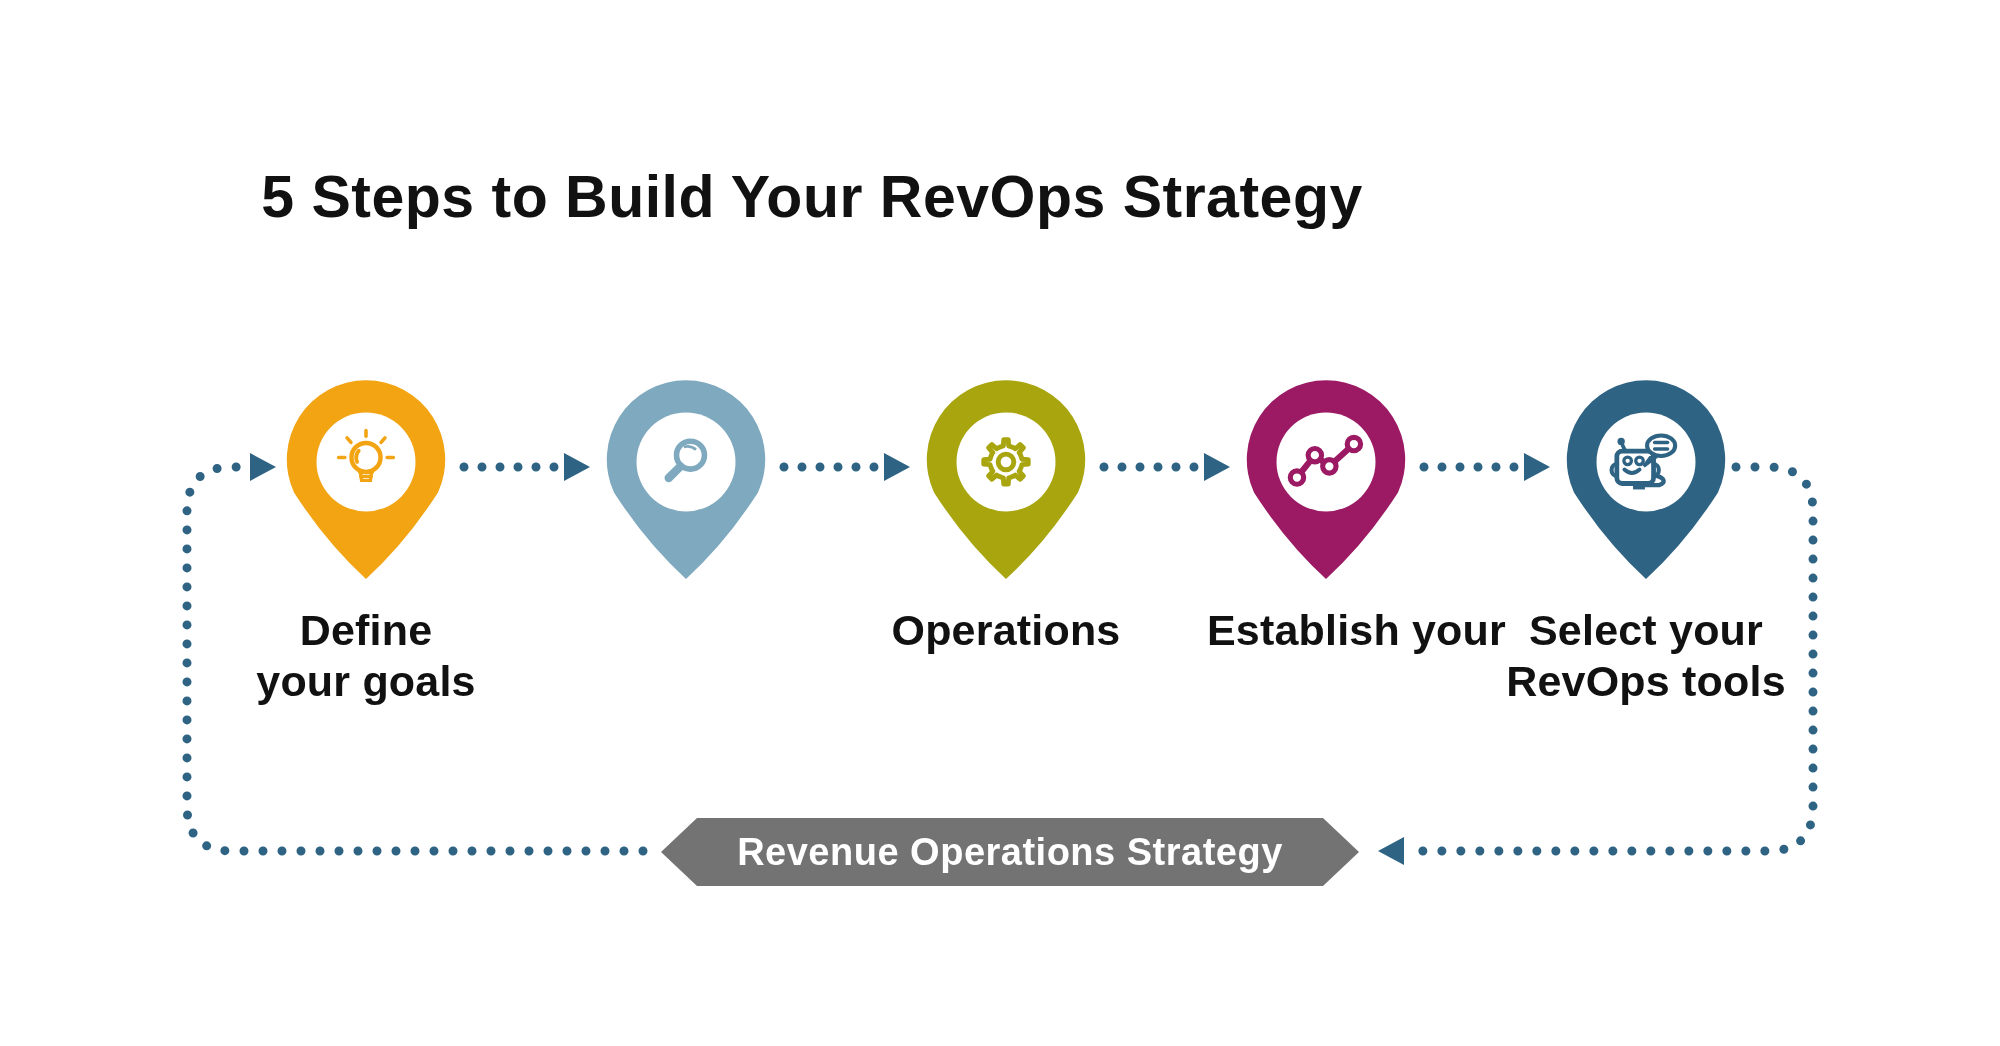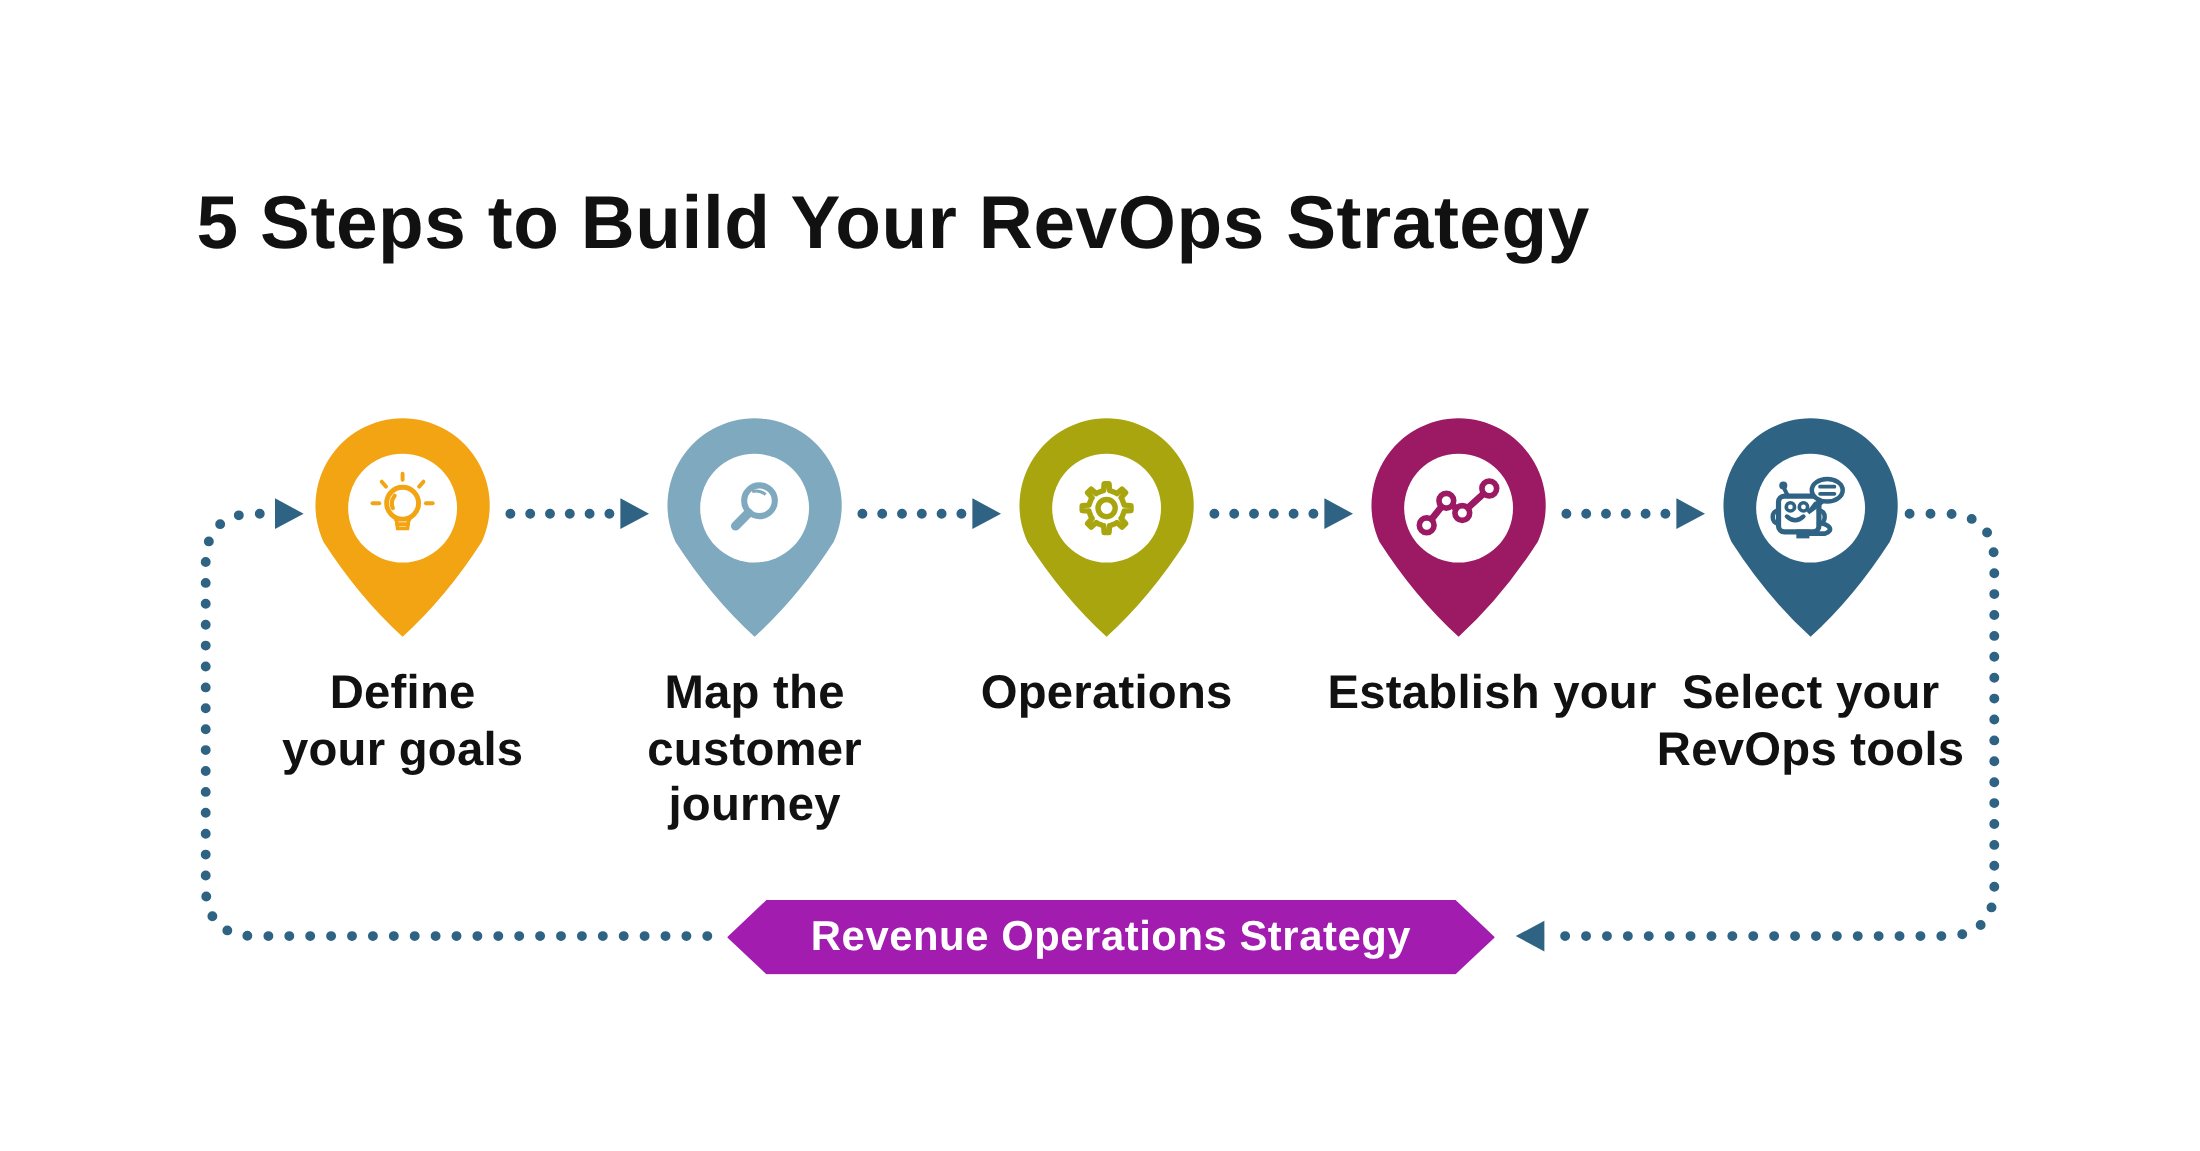--- a/index.html
+++ b/index.html
@@ -3,21 +3,21 @@
 <meta charset="utf-8">
 <style>
   html,body{margin:0;padding:0;}
   body{
     width:2000px;height:1046px;position:relative;overflow:hidden;
     background:var(--background,#fff);
     font-family:"Liberation Sans",sans-serif;
   }
   .title{
     position:absolute;top:163px;left:0;width:1624px;text-align:center;
-    font-size:68px;font-weight:700;color:var(--ink,#111);letter-spacing:.5px;
+    font-size:59px;font-weight:700;color:var(--ink,#111);letter-spacing:.5px;
   }
   .overlay{position:absolute;left:0;top:0;width:2000px;height:1046px;}
   .dots{stroke:var(--connector,#2e6384);stroke-width:9;stroke-dasharray:0 19;
         stroke-linecap:round;fill:none;}
   .dots-fine{stroke:var(--connector,#2e6384);stroke-width:9;stroke-dasharray:0 18;
         stroke-linecap:round;fill:none;}
   .arrow{fill:var(--connector,#2e6384);}
   .step{position:absolute;top:377px;width:360px;text-align:center;}
   .pin-svg{display:block;margin:0 auto;width:180px;height:213px;}
   .step-label{
@@ -82,24 +82,20 @@
 <div class="step" style="left: 506px; --c: #7FA9BF;">
   <svg class="pin-svg" viewBox="0 0 100 118">
     <path d="M50,112 Q28,92 10,64 A44,44 0 1 1 90,64 Q72,92 50,112 Z" fill="var(--c)"></path>
     <circle cx="50" cy="47" r="27.5" fill="#fff"></circle>
     <g transform="translate(50,47) scale(0.62)" class="icon">
       <circle cx="4" cy="-6" r="12.5" stroke-width="5"></circle>
       <path d="M-2,-13.5 a12,12 0 0 1 11,2.5" stroke-width="2.4"></path>
       <line x1="-5" y1="4" x2="-15.5" y2="14.5" stroke-width="7.5" stroke-linecap="round"></line>
     </g>
   </svg>
-  <div class="step-label">
-    <div>Map the</div>
-    <div>customer journey</div>
-  </div>
 </div>
 
 <div class="step" style="left: 826px; --c: #A8A50F;">
   <svg class="pin-svg" viewBox="0 0 100 118">
     <path d="M50,112 Q28,92 10,64 A44,44 0 1 1 90,64 Q72,92 50,112 Z" fill="var(--c)"></path>
     <circle cx="50" cy="47" r="27.5" fill="#fff"></circle>
     <g transform="translate(50,47) scale(0.62)" class="icon" stroke-linejoin="round">
       <path id="gear-path" d="M14.0,-3.6L14.3,-2.4L19.9,-2.0L19.9,2.0L14.3,2.4L14.0,3.6L12.5,7.4L11.8,8.4L15.5,12.6L12.6,15.5L8.4,11.8L7.4,12.5L3.6,14.0L2.4,14.3L2.0,19.9L-2.0,19.9L-2.4,14.3L-3.6,14.0L-7.4,12.5L-8.4,11.8L-12.6,15.5L-15.5,12.6L-11.8,8.4L-12.5,7.4L-14.0,3.6L-14.3,2.4L-19.9,2.0L-19.9,-2.0L-14.3,-2.4L-14.0,-3.6L-12.5,-7.4L-11.8,-8.4L-15.5,-12.6L-12.6,-15.5L-8.4,-11.8L-7.4,-12.5L-3.6,-14.0L-2.4,-14.3L-2.0,-19.9L2.0,-19.9L2.4,-14.3L3.6,-14.0L7.4,-12.5L8.4,-11.8L12.6,-15.5L15.5,-12.6L11.8,-8.4L12.5,-7.4Z" stroke-width="4.4"></path>
       <circle cx="0" cy="0" r="7" stroke-width="4.4"></circle>
     </g>
@@ -146,15 +142,15 @@
       <line x1="8" y1="-18" x2="20" y2="-18" stroke-width="3.2"></line>
       <line x1="8" y1="-12" x2="20" y2="-12" stroke-width="3.2"></line>
     </g>
   </svg>
   <div class="step-label">
     <div>Select your</div>
     <div>RevOps tools</div>
   </div>
 </div>
 
-<div class="banner" style="background: #a21caf;">
+<div class="banner" style="background: #737373;">
   <span>Revenue Operations Strategy</span>
 </div>
 
 </body></html>

